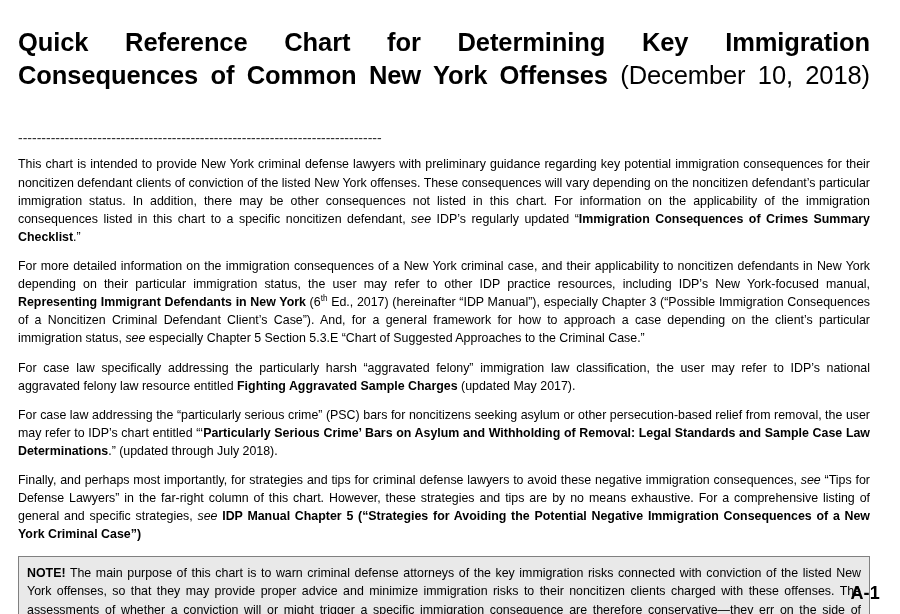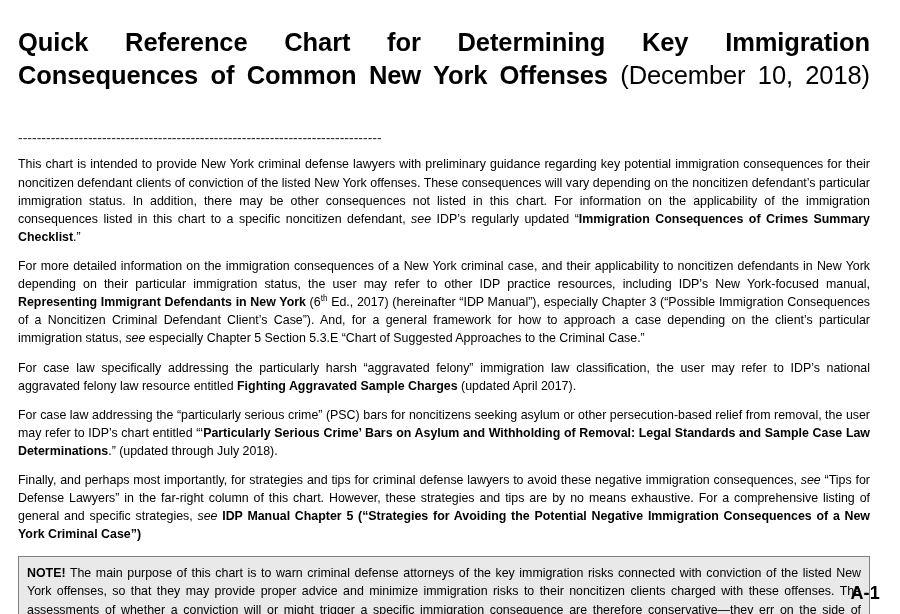--- a/index.html
+++ b/index.html
@@ -124,21 +124,21 @@
     <h1 class="doc-title"><span class="title-main">Quick Reference Chart for Determining Key Immigration Consequences of Common New York Offenses</span><span class="title-date"> <span>(December 10, 2018)</span></span></h1>
 
     <div class="dash-rule">------------------------------------------------------------------------------</div>
 
     <div class="body-wrap">
 
       <p class="para"><span>This chart is intended to provide New York criminal defense lawyers with preliminary guidance regarding key potential immigration consequences for their noncitizen defendant clients of conviction of the listed New York offenses. These consequences will vary depending on the noncitizen defendant’s particular immigration status. In addition, there may be other consequences not listed in this chart. For information on the applicability of the immigration consequences listed in this chart to a specific noncitizen defendant, </span><span class="i">see</span><span> IDP’s regularly updated “</span><span class="b">Immigration Consequences of Crimes Summary Checklist</span><span>.”</span></p>
 
       <p class="para"><span>For more detailed information on the immigration consequences of a New York criminal case, and their applicability to noncitizen defendants in New York depending on their particular immigration status, the user may refer to other IDP practice resources, including IDP’s New York-focused manual, </span><span class="b">Representing Immigrant Defendants in New York</span><span> (6</span><sup>th</sup><span> Ed., 2017) (hereinafter “IDP Manual”), especially Chapter 3 (“Possible Immigration Consequences of a Noncitizen Criminal Defendant Client’s Case”). And, for a general framework for how to approach a case depending on the client’s particular immigration status, </span><span class="i">see</span><span> especially Chapter 5 Section 5.3.E “Chart of Suggested Approaches to the Criminal Case.”</span></p>
 
-      <p class="para"><span>For case law specifically addressing the particularly harsh “aggravated felony” immigration law classification, the user may refer to IDP’s national aggravated felony law resource entitled </span><span class="b">Fighting Aggravated Sample Charges</span><span> (updated April 2017).</span></p>
+      <p class="para"><span>For case law specifically addressing the particularly harsh “aggravated felony” immigration law classification, the user may refer to IDP’s national aggravated felony law resource entitled </span><span class="b">Fighting Aggravated Sample Charges</span><span> (updated May 2017).</span></p>
 
       <p class="para"><span>For case law addressing the “particularly serious crime” (PSC) bars for noncitizens seeking asylum or other persecution-based relief from removal, the user may refer to IDP’s chart entitled “‘</span><span class="b">Particularly Serious Crime’ Bars on Asylum and Withholding of Removal: Legal Standards and Sample Case Law Determinations</span><span>.” (updated through July 2018).</span></p>
 
       <p class="para"><span>Finally, and perhaps most importantly, for strategies and tips for criminal defense lawyers to avoid these negative immigration consequences, </span><span class="i">see</span><span> “Tips for Defense Lawyers” in the far-right column of this chart. However, these strategies and tips are by no means exhaustive. For a comprehensive listing of general and specific strategies, </span><span class="i">see</span><span> </span><span class="b">IDP Manual Chapter 5 (“Strategies for Avoiding the Potential Negative Immigration Consequences of a New York Criminal Case”)</span></p>
 
     </div>
 
     <div class="note-box">
       <p><span class="b">NOTE!</span><span> The main purpose of this chart is to warn criminal defense attorneys of the key immigration risks connected with conviction of the listed New York offenses, so that they may provide proper advice and minimize immigration risks to their noncitizen clients charged with these offenses. The assessments of whether a conviction will or might trigger a specific immigration consequence are therefore conservative—they err on the side of avoiding underestimating the risk that an offense will fall within an unfavorable immigration law classification (for example, aggravated felony). Accordingly, even if the chart lists the offense as “probably” or even definitely falling into a particular classification, this does not necessarily mean that there are not viable arguments to challenge these classifications in later immigration proceedings.</span></p>
     </div>

